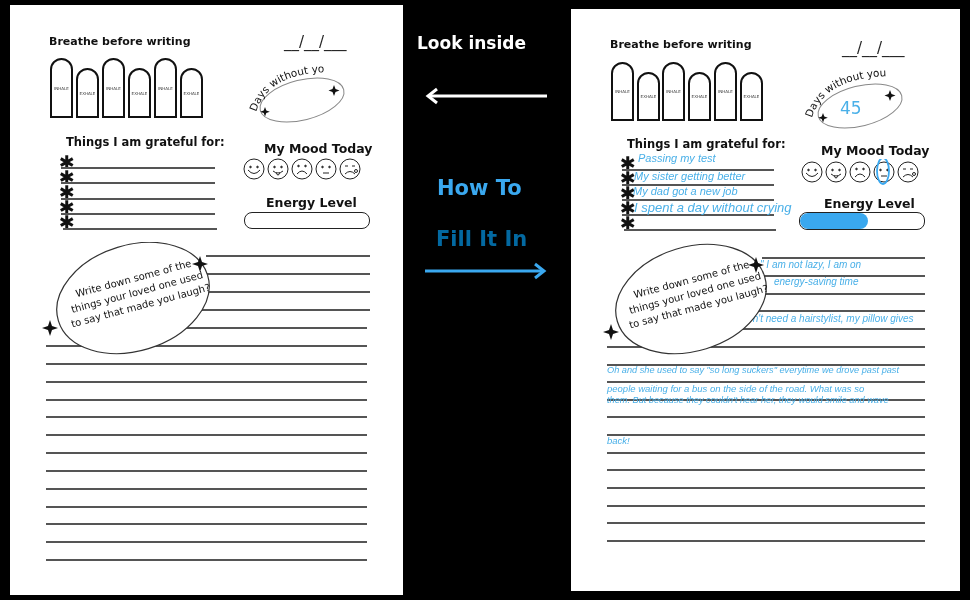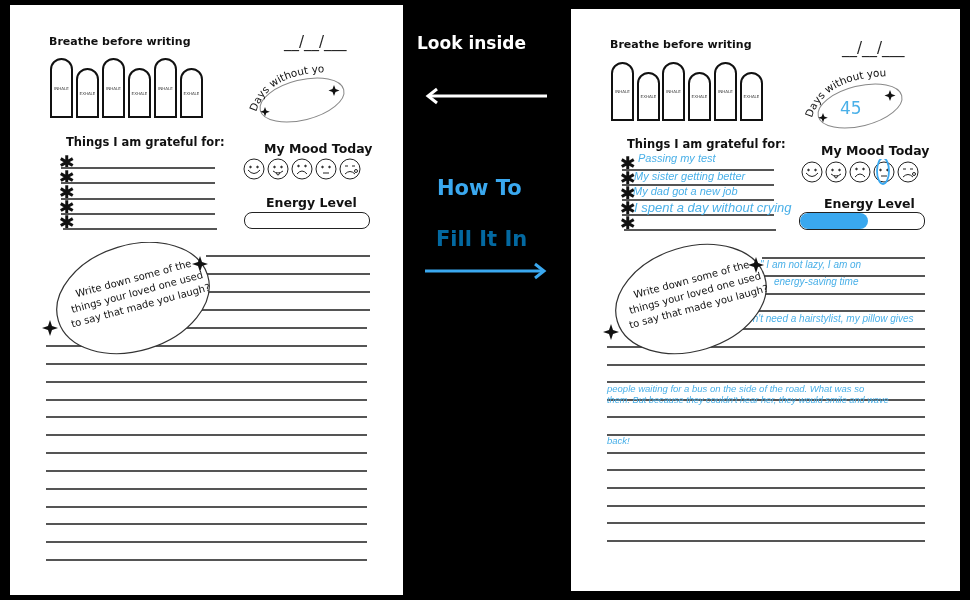--- a/index.html
+++ b/index.html
@@ -262,20 +262,21 @@
   <div class="rule" style="left:36px;top:443px;width:318px;"></div>
   <div class="rule" style="left:36px;top:460px;width:318px;"></div>
   <div class="rule" style="left:36px;top:478px;width:318px;"></div>
   <div class="rule" style="left:36px;top:496px;width:318px;"></div>
   <div class="rule" style="left:36px;top:513px;width:318px;"></div>
   <div class="rule" style="left:36px;top:531px;width:318px;"></div>
 
   <div class="abs hand" style="left:189px;top:250px;font-size:10px;">" I am not lazy, I am on</div>
   <div class="abs hand" style="left:203px;top:267px;font-size:10px;">energy-saving time</div>
   <div class="abs hand" style="left:165px;top:304px;font-size:10px;">I don't need a hairstylist, my pillow gives</div>
+  <div class="abs hand" style="left:36px;top:356px;font-size:9.2px;">Oh and she used to say "so long suckers" everytime we drove past past</div>
   <div class="abs hand" style="left:36px;top:374px;font-size:9.5px;text-align:center;">people waiting for a bus on the side of the road. What was so</div>
   <div class="abs hand" style="left:36px;top:386px;font-size:9.2px;">them. But because they couldn't hear her, they would smile and wave</div>
   <div class="abs hand" style="left:36px;top:426px;font-size:9.5px;">back!</div>
 
   <svg class="abs" style="left:30px;top:234px;" width="180" height="115">
     <ellipse cx="90" cy="56" rx="77" ry="52" transform="rotate(-17 90 56)" fill="#fff" stroke="#333" stroke-width="1.2"></ellipse>
     <g transform="rotate(-15 92 50)" font-family="DejaVu Sans, sans-serif" font-size="10" fill="#111" text-anchor="middle">
       <text x="94" y="40">Write down some of the</text>
       <text x="94" y="54">things your loved one used</text>
       <text x="94" y="68">to say that made you laugh?</text>

